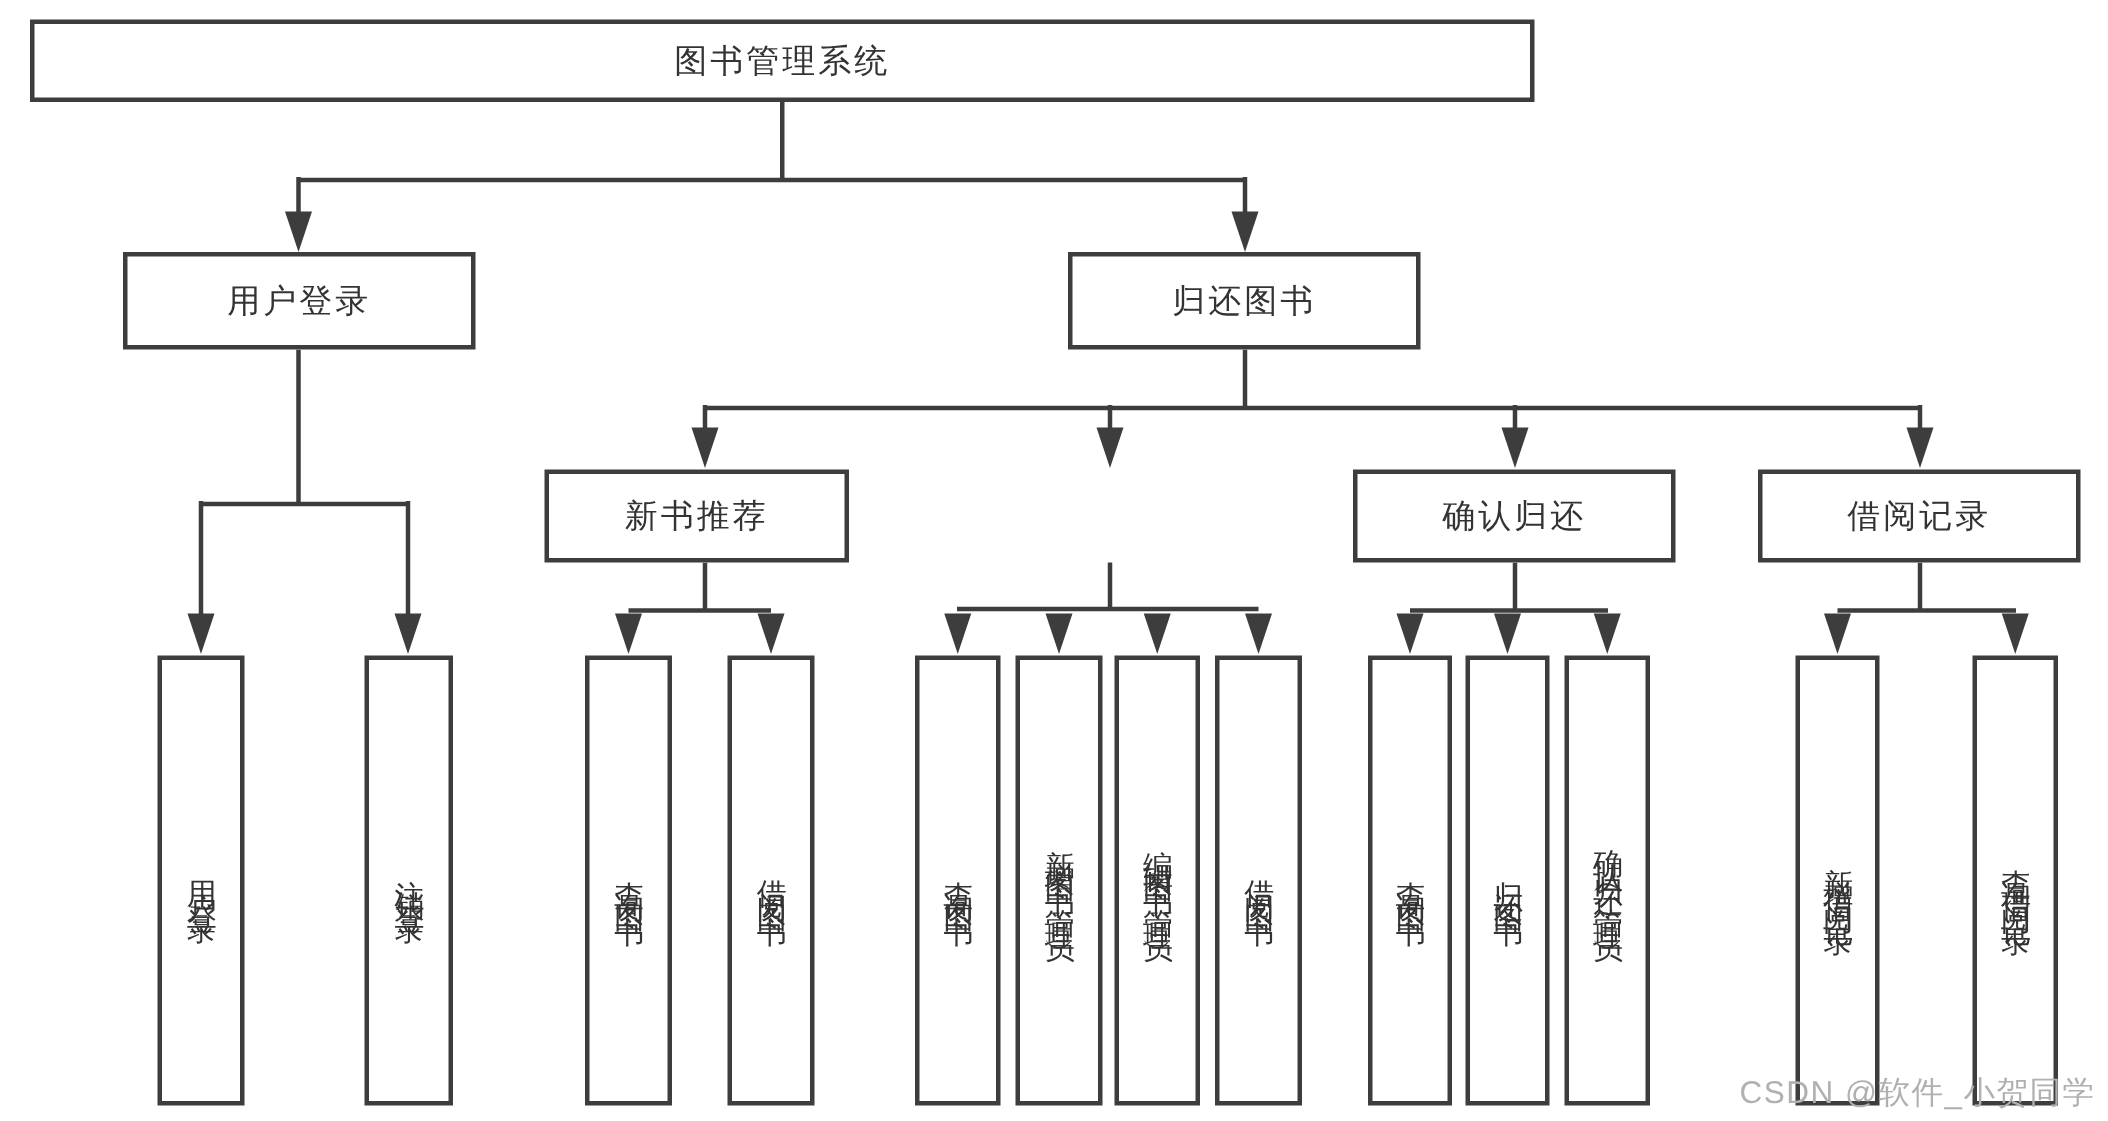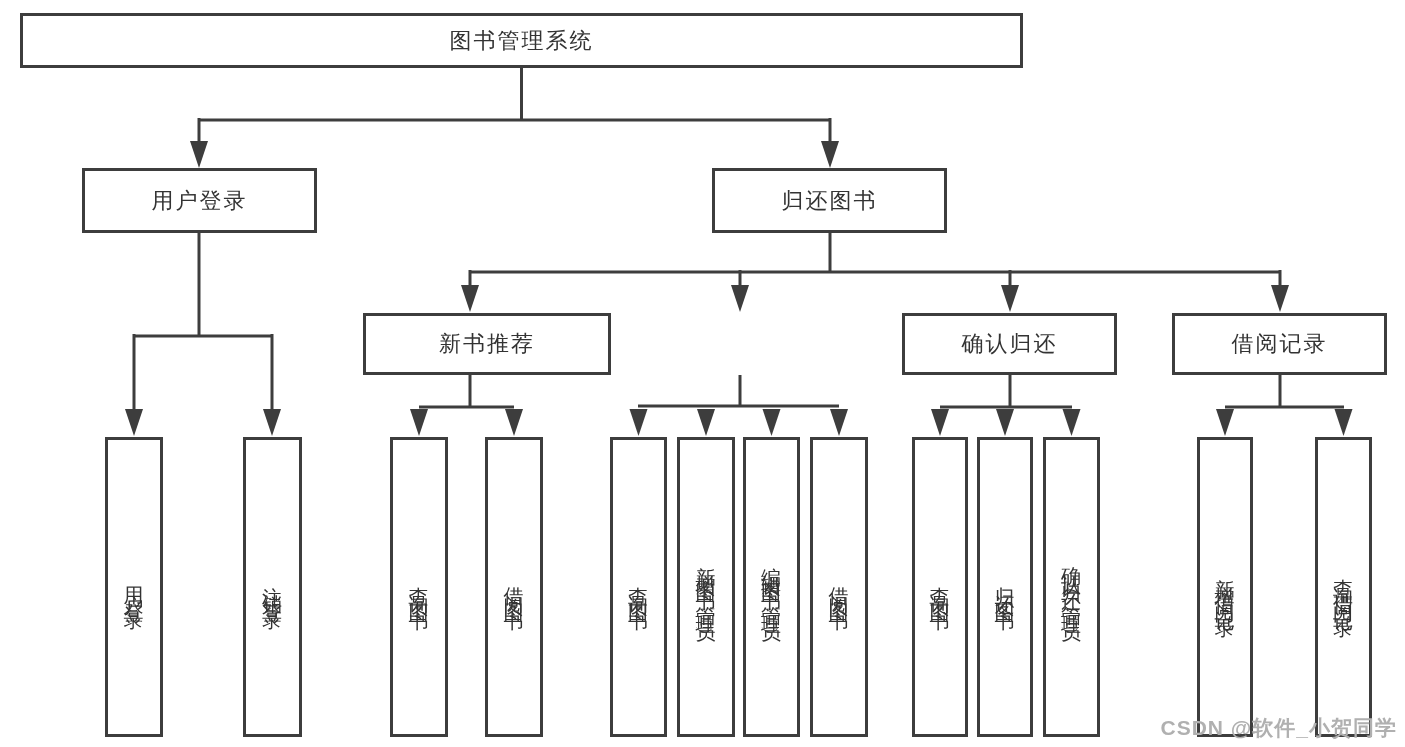--- a/index.html
+++ b/index.html
@@ -31,21 +31,20 @@
     letter-spacing:8px;
     line-height:1;
   }
   #watermark{
     position:absolute;
     right:8px;bottom:5px;
     font-size:21px;
     color:#b0b0b0;
     letter-spacing:1px;
     white-space:nowrap;
-    font-weight:bold;
   }
 </style>
 </head>
 <body>
 
 <div id="stage">
 
   <svg id="wires" viewBox="0 0 1405 747" xmlns="http://www.w3.org/2000/svg">
     <g stroke="#3d3d3d" stroke-width="3" fill="none">
 
@@ -112,21 +111,21 @@
     <span class="lbl">图书管理系统</span>
   </div>
 
   <div class="node h" style="left:82px;top:168px;width:235px;height:65px">
     <span class="lbl">用户登录</span>
   </div>
   <div class="node h" style="left:712px;top:168px;width:235px;height:65px">
     <span class="lbl">归还图书</span>
   </div>
 
-  <div class="node h" style="left:363px;top:313px;width:248px;height:62px">
+  <div class="node h" style="left:363px;top:313px;width:203px;height:62px">
     <span class="lbl">新书推荐</span>
   </div>
   <div class="node h" style="left:902px;top:313px;width:215px;height:62px">
     <span class="lbl">确认归还</span>
   </div>
   <div class="node h" style="left:1172px;top:313px;width:215px;height:62px">
     <span class="lbl">借阅记录</span>
   </div>
 
   <div class="node v" style="left:105px;top:437px;width:58px;height:300px">

